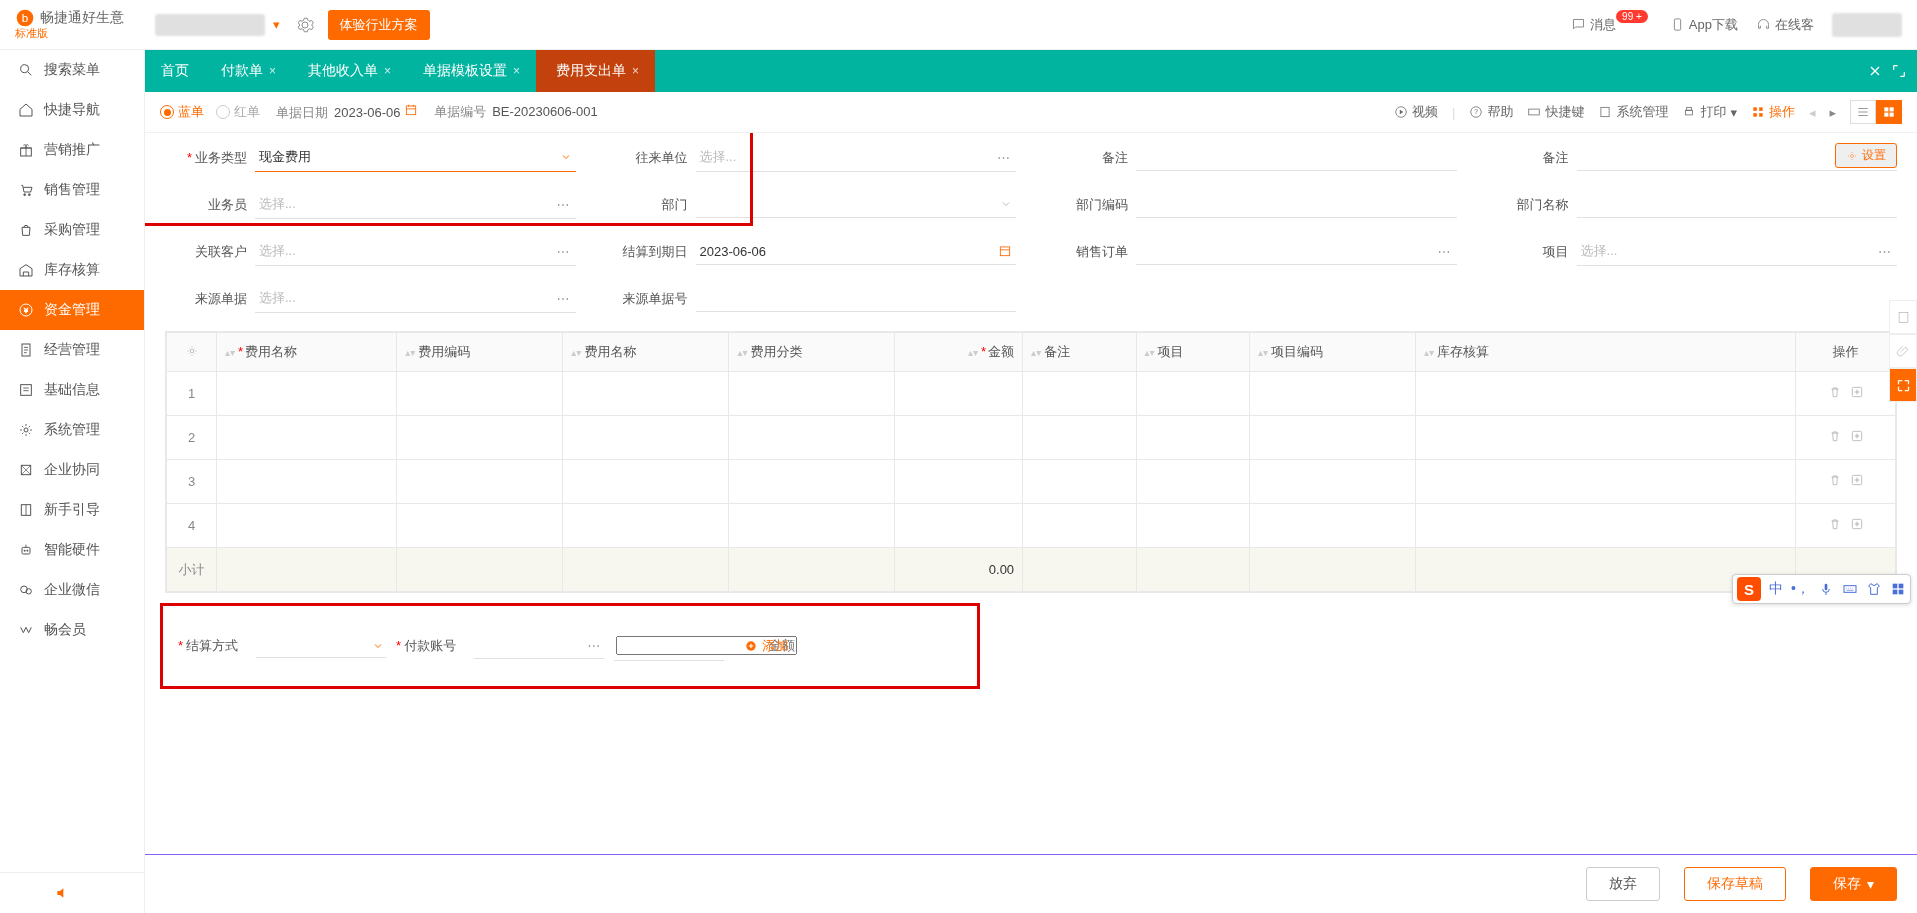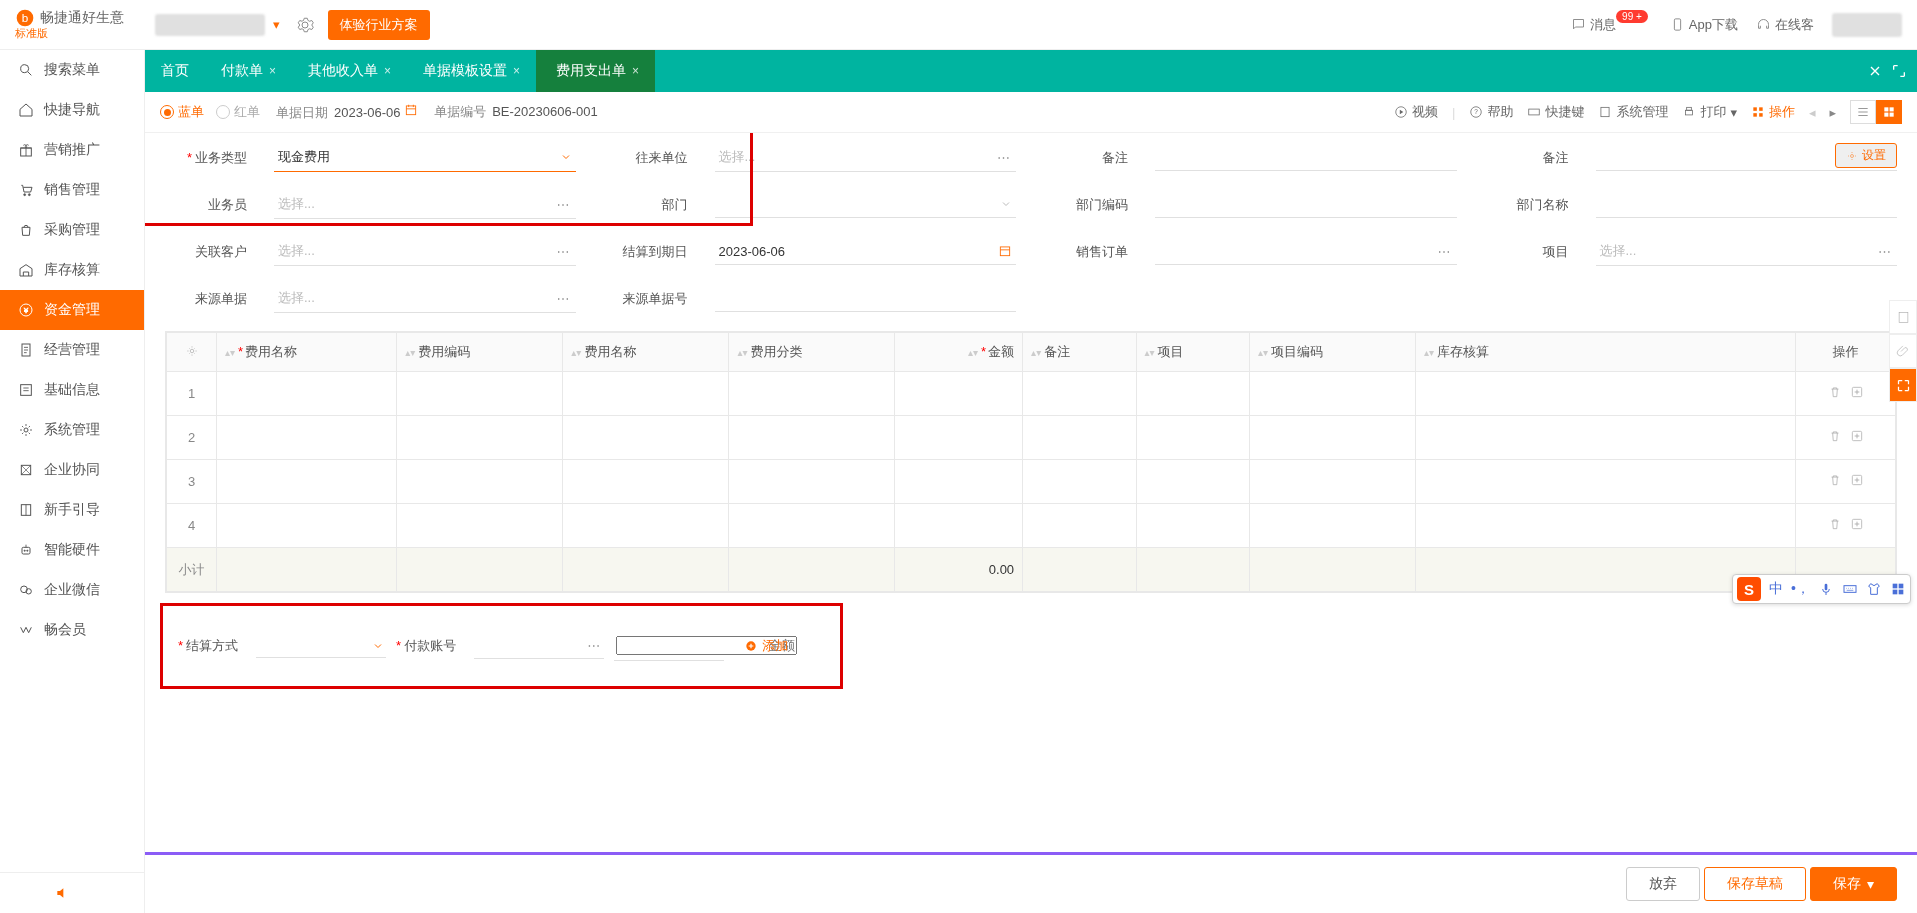--- a/index.html
+++ b/index.html
@@ -31,21 +31,21 @@
 .side-item { display:flex; align-items:center; gap:10px; padding:11px 18px; color:#555; cursor:pointer; font-size:14px; }
 .side-item.active { background:#ff6a00; color:#fff; }
 .side-item svg { width:16px; height:16px; fill:currentColor; stroke:currentColor; }
 .side-foot { margin-top:auto; display:flex; gap:20px; padding:12px 18px; border-top:1px solid #eee; }
 .side-foot svg { width:16px; height:16px; fill:#ff6a00; }
 
 
 .main { flex:1; display:flex; flex-direction:column; background:#fff; min-width:0; }
 .tabs { height:42px; background:#00b4a0; display:flex; align-items:center; color:#fff; font-size:14px; }
 .tab { padding:0 16px; height:100%; display:flex; align-items:center; gap:6px; cursor:pointer; }
-.tab.active { background:#15803d;padding-left:20px; }
+.tab.active { background:#c2410c;padding-left:20px; }
 .tab-x { font-size:12px; opacity:.8; }
 .tabs-end { margin-left:auto; display:flex; gap:8px; padding:0 10px; }
 .tabs-end svg { width:16px; height:16px; fill:#fff; }
 
 
 .toolrow { display:flex; align-items:center; padding:8px 15px; gap:16px; border-bottom:1px solid #f0f0f0; font-size:13px; color:#555; }
 .highlight-box { border:3px solid #d00; padding:4px 10px; border-radius:2px; }
 .radio-grp { display:flex; gap:12px; align-items:center; }
 .radio { display:inline-flex; align-items:center; gap:4px; }
 .radio-dot { width:14px; height:14px; border-radius:50%; border:1px solid #ff6a00; display:inline-flex; align-items:center; justify-content:center; }
@@ -61,21 +61,21 @@
 .vt.active { background:#ff6a00; border-color:#ff6a00; }
 .vt svg{ width:14px; height:14px; fill:#999;}
 .vt.active svg{ fill:#fff; }
 
 
 .form-scroll { flex:1; overflow:auto; padding:10px 20px; position:relative; }
 .form-grid { display:grid; grid-template-columns: 1fr 1fr 1fr 1fr; column-gap:30px; row-gap:18px; }
 .f-row { display:flex; align-items:center; }
 .f-label { width:90px; text-align:right; color:#555; font-size:13px; padding-right:8px; }
 .f-label .req { color:#f00; margin-right:3px; }
-.f-input { flex:1; border:none; border-bottom:1px solid #e0e0e0; padding:5px 4px; font-size:13px; color:#333; outline:none; display:flex; align-items:center; justify-content:space-between; min-height:26px;margin-left:19px; }
+.f-input { flex:1; border:none; border-bottom:1px solid #e0e0e0; padding:5px 4px; font-size:13px; color:#333; outline:none; display:flex; align-items:center; justify-content:space-between; min-height:26px; }
 .f-input.orange-b { border-bottom-color:#ff6a00; }
 .placeholder { color:#bbb; }
 .dots { color:#888; letter-spacing:2px; }
 .chev { fill:#ff6a00; width:12px; height:12px; }
 .chev-g { fill:#bbb; width:12px; height:12px; }
 .settings-btn { border:1px solid #ff6a00; color:#ff6a00; padding:3px 10px; border-radius:3px; display:inline-flex; align-items:center; gap:4px; font-size:12px; position:absolute; right:20px; top:10px; }
 .settings-btn svg{width:12px;height:12px;fill:#ff6a00;}
 
 
 .red-overlay-1 { position:absolute; border:3px solid #d00; pointer-events:none; }
@@ -96,21 +96,21 @@
 
 
 .pay-row { padding:20px; display:flex; align-items:center; gap:10px; font-size:13px; }
 .pay-row .f-label{ width:auto; }
 .pay-input { width:130px; border:none; border-bottom:1px solid #e0e0e0; padding:5px 2px; display:flex; justify-content:space-between; align-items:center; }
 .add-link { color:#ff6a00; display:inline-flex; align-items:center; gap:4px; cursor:pointer; margin-left:10px; }
 .add-link svg{width:14px;height:14px;fill:#ff6a00;}
 .red-overlay-2 { border:3px solid #d00; position:relative; padding:25px 15px; margin-left:-5px; }
 
 
-.bottom-bar { display:flex; justify-content:flex-end; gap:4px; padding:12px 20px; border-top:3px solid #8b5cf6; background:#fff; }
+.bottom-bar { display:flex; justify-content:flex-end; gap:24px; padding:12px 20px; border-top:1px solid #8b5cf6; background:#fff; }
 .btn { padding:7px 22px; border-radius:3px; font-size:14px; cursor:pointer; }
 .btn-plain { background:#fff; border:1px solid #ccc; color:#555; }
 .btn-outline { background:#fff; border:1px solid #ff6a00; color:#ff6a00; }
 .btn-primary { background:#ff6a00; border:1px solid #ff6a00; color:#fff; display:inline-flex; align-items:center; gap:6px; }
 
 
 .float-right { position:fixed; right:0; top:300px; display:flex; flex-direction:column; }
 .float-right div { width:28px; height:34px; background:#fff; border:1px solid #eee; display:flex; align-items:center; justify-content:center; }
 .float-right div.orange{ background:#ff6a00; }
 .float-right svg{width:15px;height:15px;fill:#aaa;}
@@ -603,21 +603,21 @@
                   <td></td>
                   <td></td>
                   <td></td>
                   <td></td>
                   <td></td>
                 </tr>
               </tbody>
           </table>
         </div>
 
-        <div class="red-overlay-2" style="width:683px;margin-top:10px;">
+        <div class="red-overlay-2" style="width:820px;margin-top:10px;">
          <div class="pay-row" style="padding:0;">
           <span class="f-label"><span class="req">*</span><span>结算方式</span></span>
           <div class="pay-input">
                 <span></span>
                 <svg class="chev" viewBox="0 0 24 24">
                   <path d="M6 9l6 6 6-6" fill="none" stroke="#ff6a00" stroke-width="2"></path>
                 </svg>
               </div>
           <span class="f-label"><span class="req">*</span><span>付款账号</span></span>
           <div class="pay-input">

